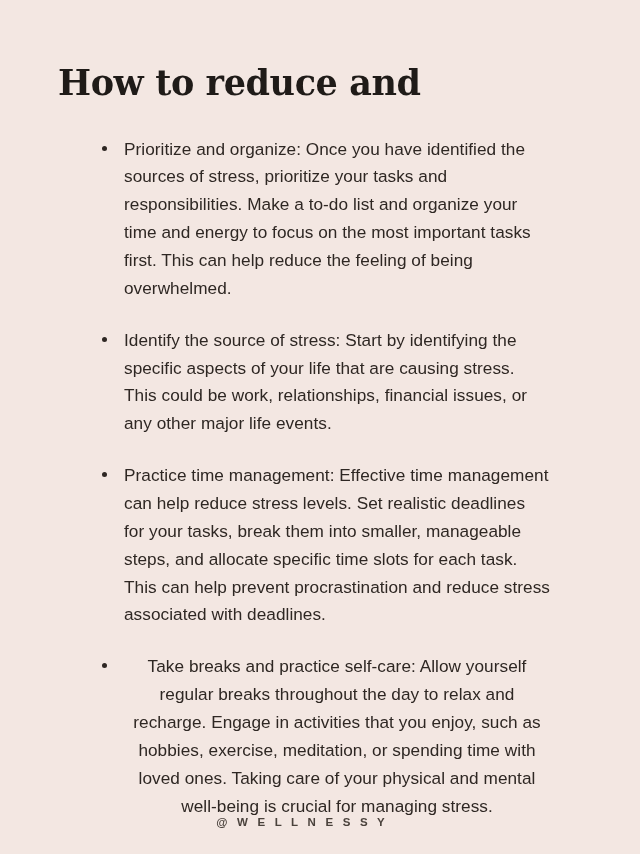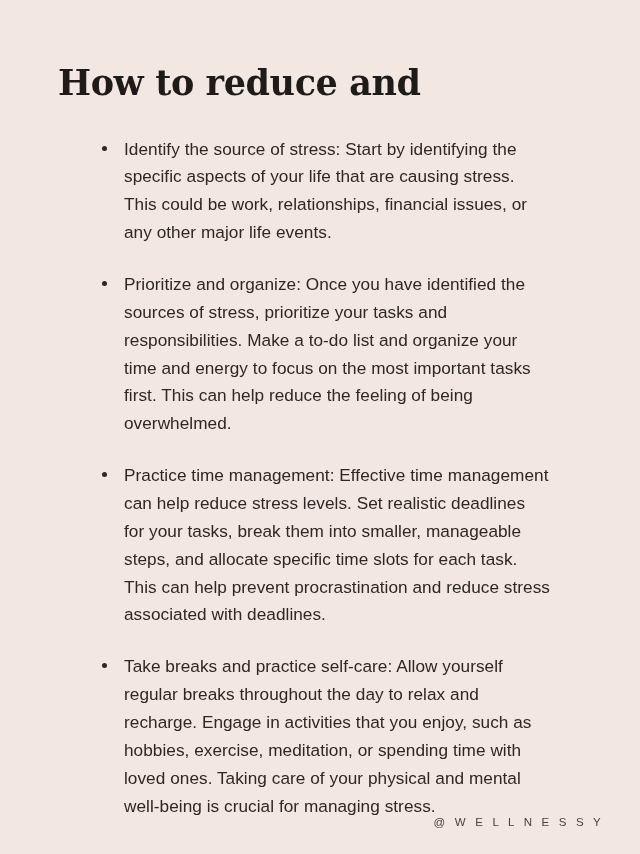--- a/index.html
+++ b/index.html
@@ -50,60 +50,61 @@
     position: relative;
     font-size: 17.2px;
     line-height: 1.62;
     color: #2e2723;
     margin-bottom: 24px;
     padding-left: 22px;
     letter-spacing: 0.05px;
   }
   ul.bullets > li:last-child {
     margin-bottom: 0;
+    text-align: center;
   }
   ul.bullets > li .dot {
     position: absolute;
     left: 0;
     top: 10px;
     width: 5px;
     height: 5px;
     border-radius: 50%;
     background: #2e2723;
   }
   .footer {
     position: absolute;
     left: 0;
     right: 0;
     bottom: 26px;
-    text-align: right;
+    text-align: center;
     font-size: 11.5px;
     letter-spacing: 3.2px;
     color: #4a423c;
-    font-weight: normal;
+    font-weight: bold;
   }
 </style>
 </head>
 <body>
 
 <div class="page">
 
   <h1 class="title">
     <span class="line">How to reduce and</span>
   </h1>
 
   <div class="content">
     <ul class="bullets">
       <li>
         <span class="dot"></span>
-        <span>Identify the source of stress: Start by identifying the specific aspects of your life that are causing stress. This could be work, relationships, financial issues, or any other major life events.</span>
+        <span>Prioritize and organize: Once you have identified the sources of stress, prioritize your tasks and responsibilities. Make a to-do list and organize your time and energy to focus on the most important tasks first. This can help reduce the feeling of being overwhelmed.</span>
       </li>
       <li>
         <span class="dot"></span>
-        <span>Prioritize and organize: Once you have identified the sources of stress, prioritize your tasks and responsibilities. Make a to-do list and organize your time and energy to focus on the most important tasks first. This can help reduce the feeling of being overwhelmed.</span>
+        <span>Identify the source of stress: Start by identifying the specific aspects of your life that are causing stress. This could be work, relationships, financial issues, or any other major life events.</span>
       </li>
       <li>
         <span class="dot"></span>
         <span>Practice time management: Effective time management can help reduce stress levels. Set realistic deadlines for your tasks, break them into smaller, manageable steps, and allocate specific time slots for each task. This can help prevent procrastination and reduce stress associated with deadlines.</span>
       </li>
       <li>
         <span class="dot"></span>
         <span>Take breaks and practice self-care: Allow yourself regular breaks throughout the day to relax and recharge. Engage in activities that you enjoy, such as hobbies, exercise, meditation, or spending time with loved ones. Taking care of your physical and mental well-being is crucial for managing stress.</span>
       </li>
     </ul>

